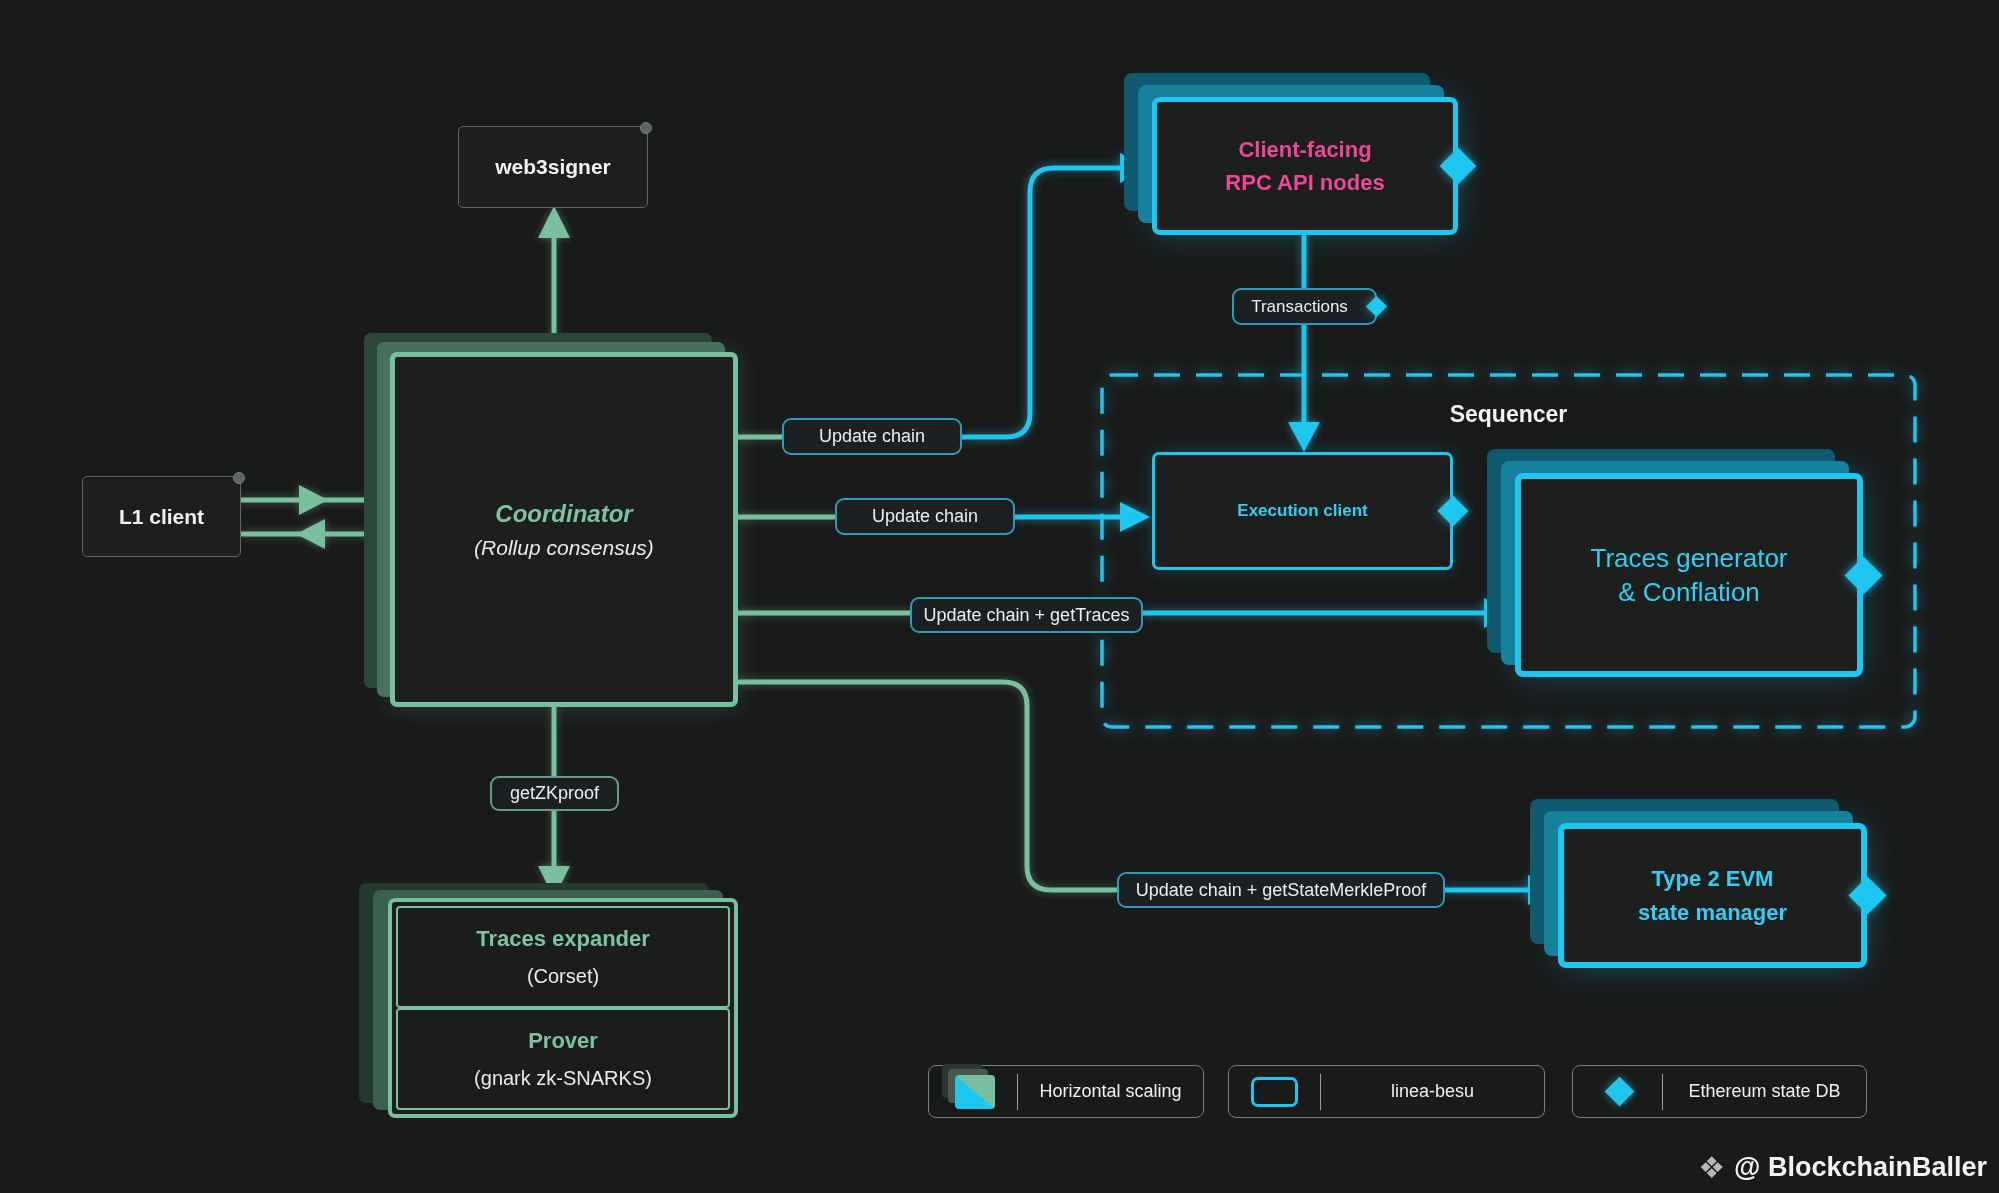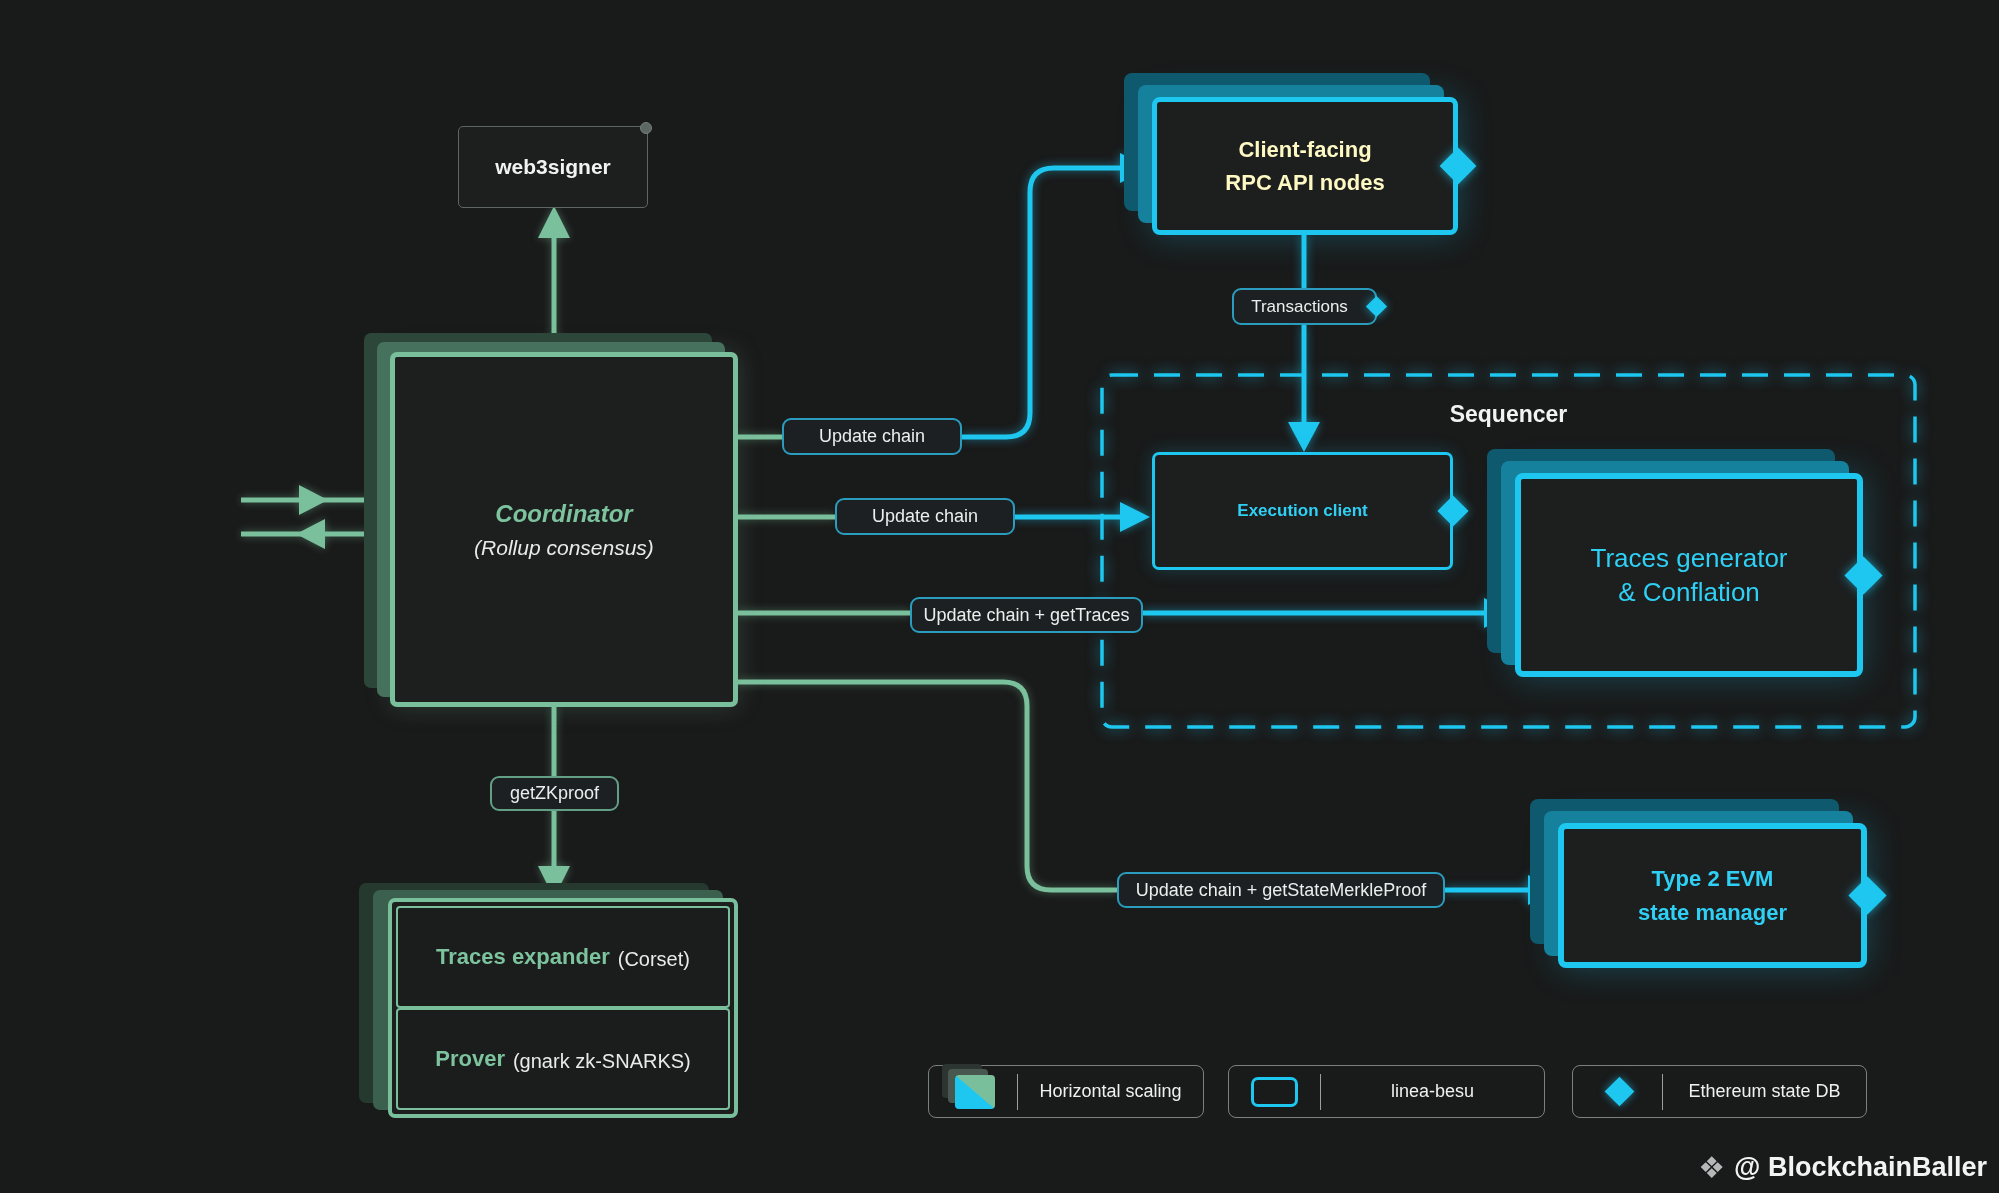--- a/index.html
+++ b/index.html
@@ -15,37 +15,37 @@
   .corner-dot{position:absolute;right:-5px;top:-5px;width:10px;height:10px;border-radius:50%;
        background:#5c6663;border:1px solid #768079;}
 
   #coordinator{left:390px;top:352px;width:348px;height:355px;border:5px solid #7abf9b;border-radius:7px;
        box-shadow:-13px -10px 0 #46715c,-26px -19px 0 #2c473a,0 0 26px rgba(122,191,155,.22);font-style:italic;}
   #coordinator .title{color:#7cc39e;font-weight:700;font-size:24px;}
   #coordinator .sub{color:#e9ebea;font-size:21px;margin-top:8px;}
 
   #rpc{left:1152px;top:97px;width:306px;height:138px;border:5px solid #1ec7f0;border-radius:8px;
        box-shadow:-14px -12px 0 #15819d,-28px -24px 0 #0e596d,0 0 34px rgba(30,199,240,.28);
-       color:#fef9c3;font-weight:700;font-size:22px;line-height:33px;}
+       color:#ec4899;font-weight:700;font-size:22px;line-height:33px;}
   #execution{left:1152px;top:452px;width:301px;height:118px;border:3px solid #1ec7f0;border-radius:7px;
        box-shadow:0 0 18px rgba(30,199,240,.22);color:#2fd0f5;font-weight:700;font-size:17px;}
   #tracesgen{left:1515px;top:473px;width:348px;height:204px;border:6px solid #1ec7f0;border-radius:8px;
        box-shadow:-14px -12px 0 #15819d,-28px -24px 0 #0e596d,0 0 34px rgba(30,199,240,.28);
        color:#2fd0f5;font-weight:400;font-size:26px;line-height:34px;}
   #type2{left:1558px;top:823px;width:309px;height:145px;border:6px solid #1ec7f0;border-radius:8px;
        box-shadow:-14px -12px 0 #15819d,-28px -24px 0 #0e596d,0 0 34px rgba(30,199,240,.28);
        color:#2fd0f5;font-weight:700;font-size:22px;line-height:34px;}
 
   #sequencer-title{position:absolute;left:1102px;top:401px;width:813px;text-align:center;z-index:2;
        color:#f1f3f2;font-weight:700;font-size:23px;}
 
   #expander-stack{left:388px;top:898px;width:350px;height:220px;border:4px solid #7abf9b;border-radius:7px;
        background:#1d1f1f;box-shadow:-15px -8px 0 #3c604e,-29px -15px 0 #26392e;justify-content:space-between;padding:4px;}
   .inner-sec{box-sizing:border-box;width:100%;height:102px;border:2.5px solid #7abf9b;border-radius:4px;
-       display:flex;flex-direction:row;align-items:center;justify-content:center;background:#1b1d1d;gap:8px;}
+       display:flex;flex-direction:column;align-items:center;justify-content:center;background:#1b1d1d;gap:8px;}
   .inner-sec .title{color:#7cc39e;font-weight:700;font-size:22px;}
   .inner-sec .sub{color:#e9ebea;font-size:20px;margin-top:5px;}
 
   .pill{position:absolute;box-sizing:border-box;display:flex;align-items:center;justify-content:center;
        background:#1c2022;border:2px solid #2a9cbd;border-radius:9px;color:#eceeee;font-size:18px;z-index:3;}
   .pill.green-border{border-color:#639f85;}
 
   .diamond{position:absolute;background:#1ec7f0;transform:rotate(45deg);z-index:4;
        box-shadow:0 0 10px rgba(30,199,240,.65);}
 
@@ -102,20 +102,24 @@
       <path d="M1304,325 V434" fill="none"></path>
       <polygon points="1304,452 1288,422 1320,422" stroke="none"></polygon>
     </g>
   </svg>
 
   <div class="box gray-box" id="web3signer" style="left:458px;top:126px;width:190px;height:82px;">
     <span>web3signer</span>
     <span class="corner-dot"></span>
   </div>
 
+  <div class="box gray-box" id="l1client" style="left:82px;top:476px;width:159px;height:81px;">
+    <span>L1 client</span>
+    <span class="corner-dot"></span>
+  </div>
 
   <div class="box" id="coordinator">
     <div class="title">Coordinator</div>
     <div class="sub">(Rollup consensus)</div>
   </div>
 
   <div class="box" id="rpc">
     <div>Client-facing</div>
     <div>RPC API nodes</div>
   </div>

